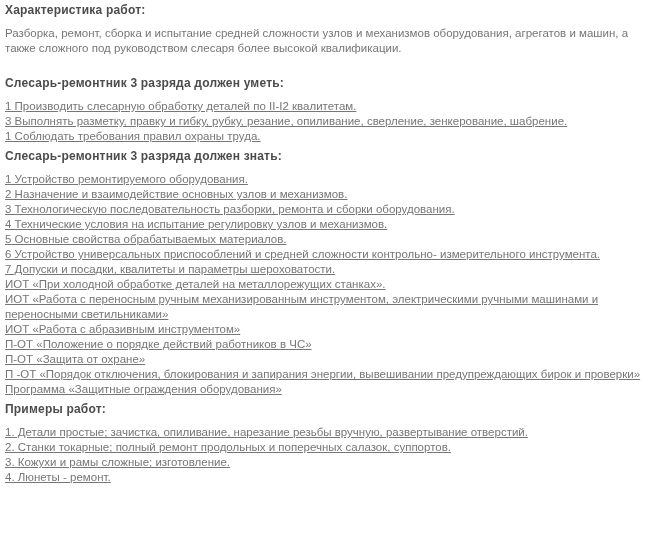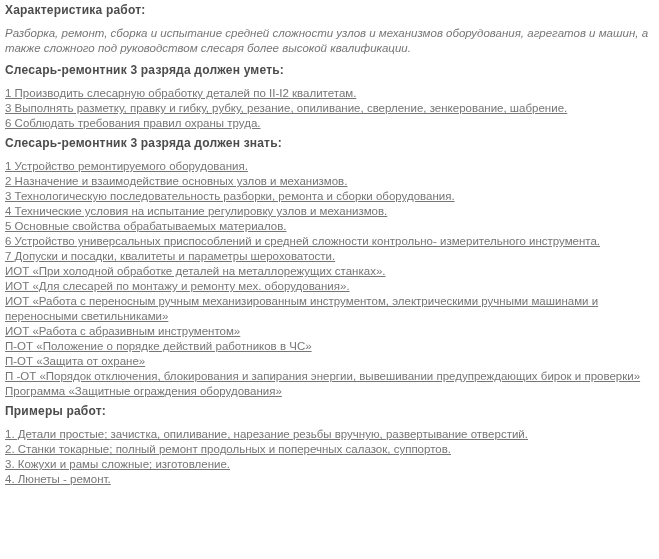--- a/index.html
+++ b/index.html
@@ -27,22 +27,21 @@
     font-weight: bold;
     color: #4c4c4c;
     line-height: 15px;
     margin: 5px 0 8px 0;
     letter-spacing: 0.2px;
   }
   .heading.first {
     margin-top: 0;
   }
   .para {
-    margin: 0 0 7px 0;
-    font-style: italic;
+    margin: 0 0 20px 0;
   }
   .list {
     margin: 0 0 5px 0;
     text-decoration: underline;
   }
   .line {
     line-height: 15px;
   }
 </style>
 </head>
@@ -50,34 +49,33 @@
 
 <div class="doc">
 
   <div class="heading first">Характеристика работ:</div>
   <div class="para">Разборка, ремонт, сборка и испытание средней сложности узлов и механизмов оборудования, агрегатов и машин, а также сложного под руководством слесаря более высокой квалификации.</div>
 
   <div class="heading">Слесарь-ремонтник 3 разряда должен уметь:</div>
   <div class="list">
     <div class="line">1 Производить слесарную обработку деталей по II-I2 квалитетам.</div>
     <div class="line">3 Выполнять разметку, правку и гибку, рубку, резание, опиливание, сверление, зенкерование, шабрение.</div>
-    <div class="line">6 Соблюдать требования правил охраны труда.</div>
+    <div class="line">1 Соблюдать требования правил охраны труда.</div>
   </div>
 
   <div class="heading">Слесарь-ремонтник 3 разряда должен знать:</div>
   <div class="list">
     <div class="line">1 Устройство ремонтируемого оборудования.</div>
     <div class="line">2 Назначение и взаимодействие основных узлов и механизмов.</div>
     <div class="line">3 Технологическую последовательность разборки, ремонта и сборки оборудования.</div>
     <div class="line">4 Технические условия на испытание регулировку узлов и механизмов.</div>
     <div class="line">5 Основные свойства обрабатываемых материалов.</div>
     <div class="line">6 Устройство универсальных приспособлений и средней сложности контрольно- измерительного инструмента.</div>
     <div class="line">7 Допуски и посадки, квалитеты и параметры шероховатости.</div>
     <div class="line">ИОТ «При холодной обработке деталей на металлорежущих станках».</div>
-    <div class="line">ИОТ «Для слесарей по монтажу и ремонту мех. оборудования».</div>
     <div class="line">ИОТ «Работа с переносным ручным механизированным инструментом, электрическими ручными машинами и переносными светильниками»</div>
     <div class="line">ИОТ «Работа с абразивным инструментом»</div>
     <div class="line">П-ОТ «Положение о порядке действий работников в ЧС»</div>
     <div class="line">П-ОТ «Защита от охране»</div>
     <div class="line">П -ОТ «Порядок отключения, блокирования и запирания энергии, вывешивании предупреждающих бирок и проверки»</div>
     <div class="line">Программа «Защитные ограждения оборудования»</div>
   </div>
 
   <div class="heading">Примеры работ:</div>
   <div class="list">

